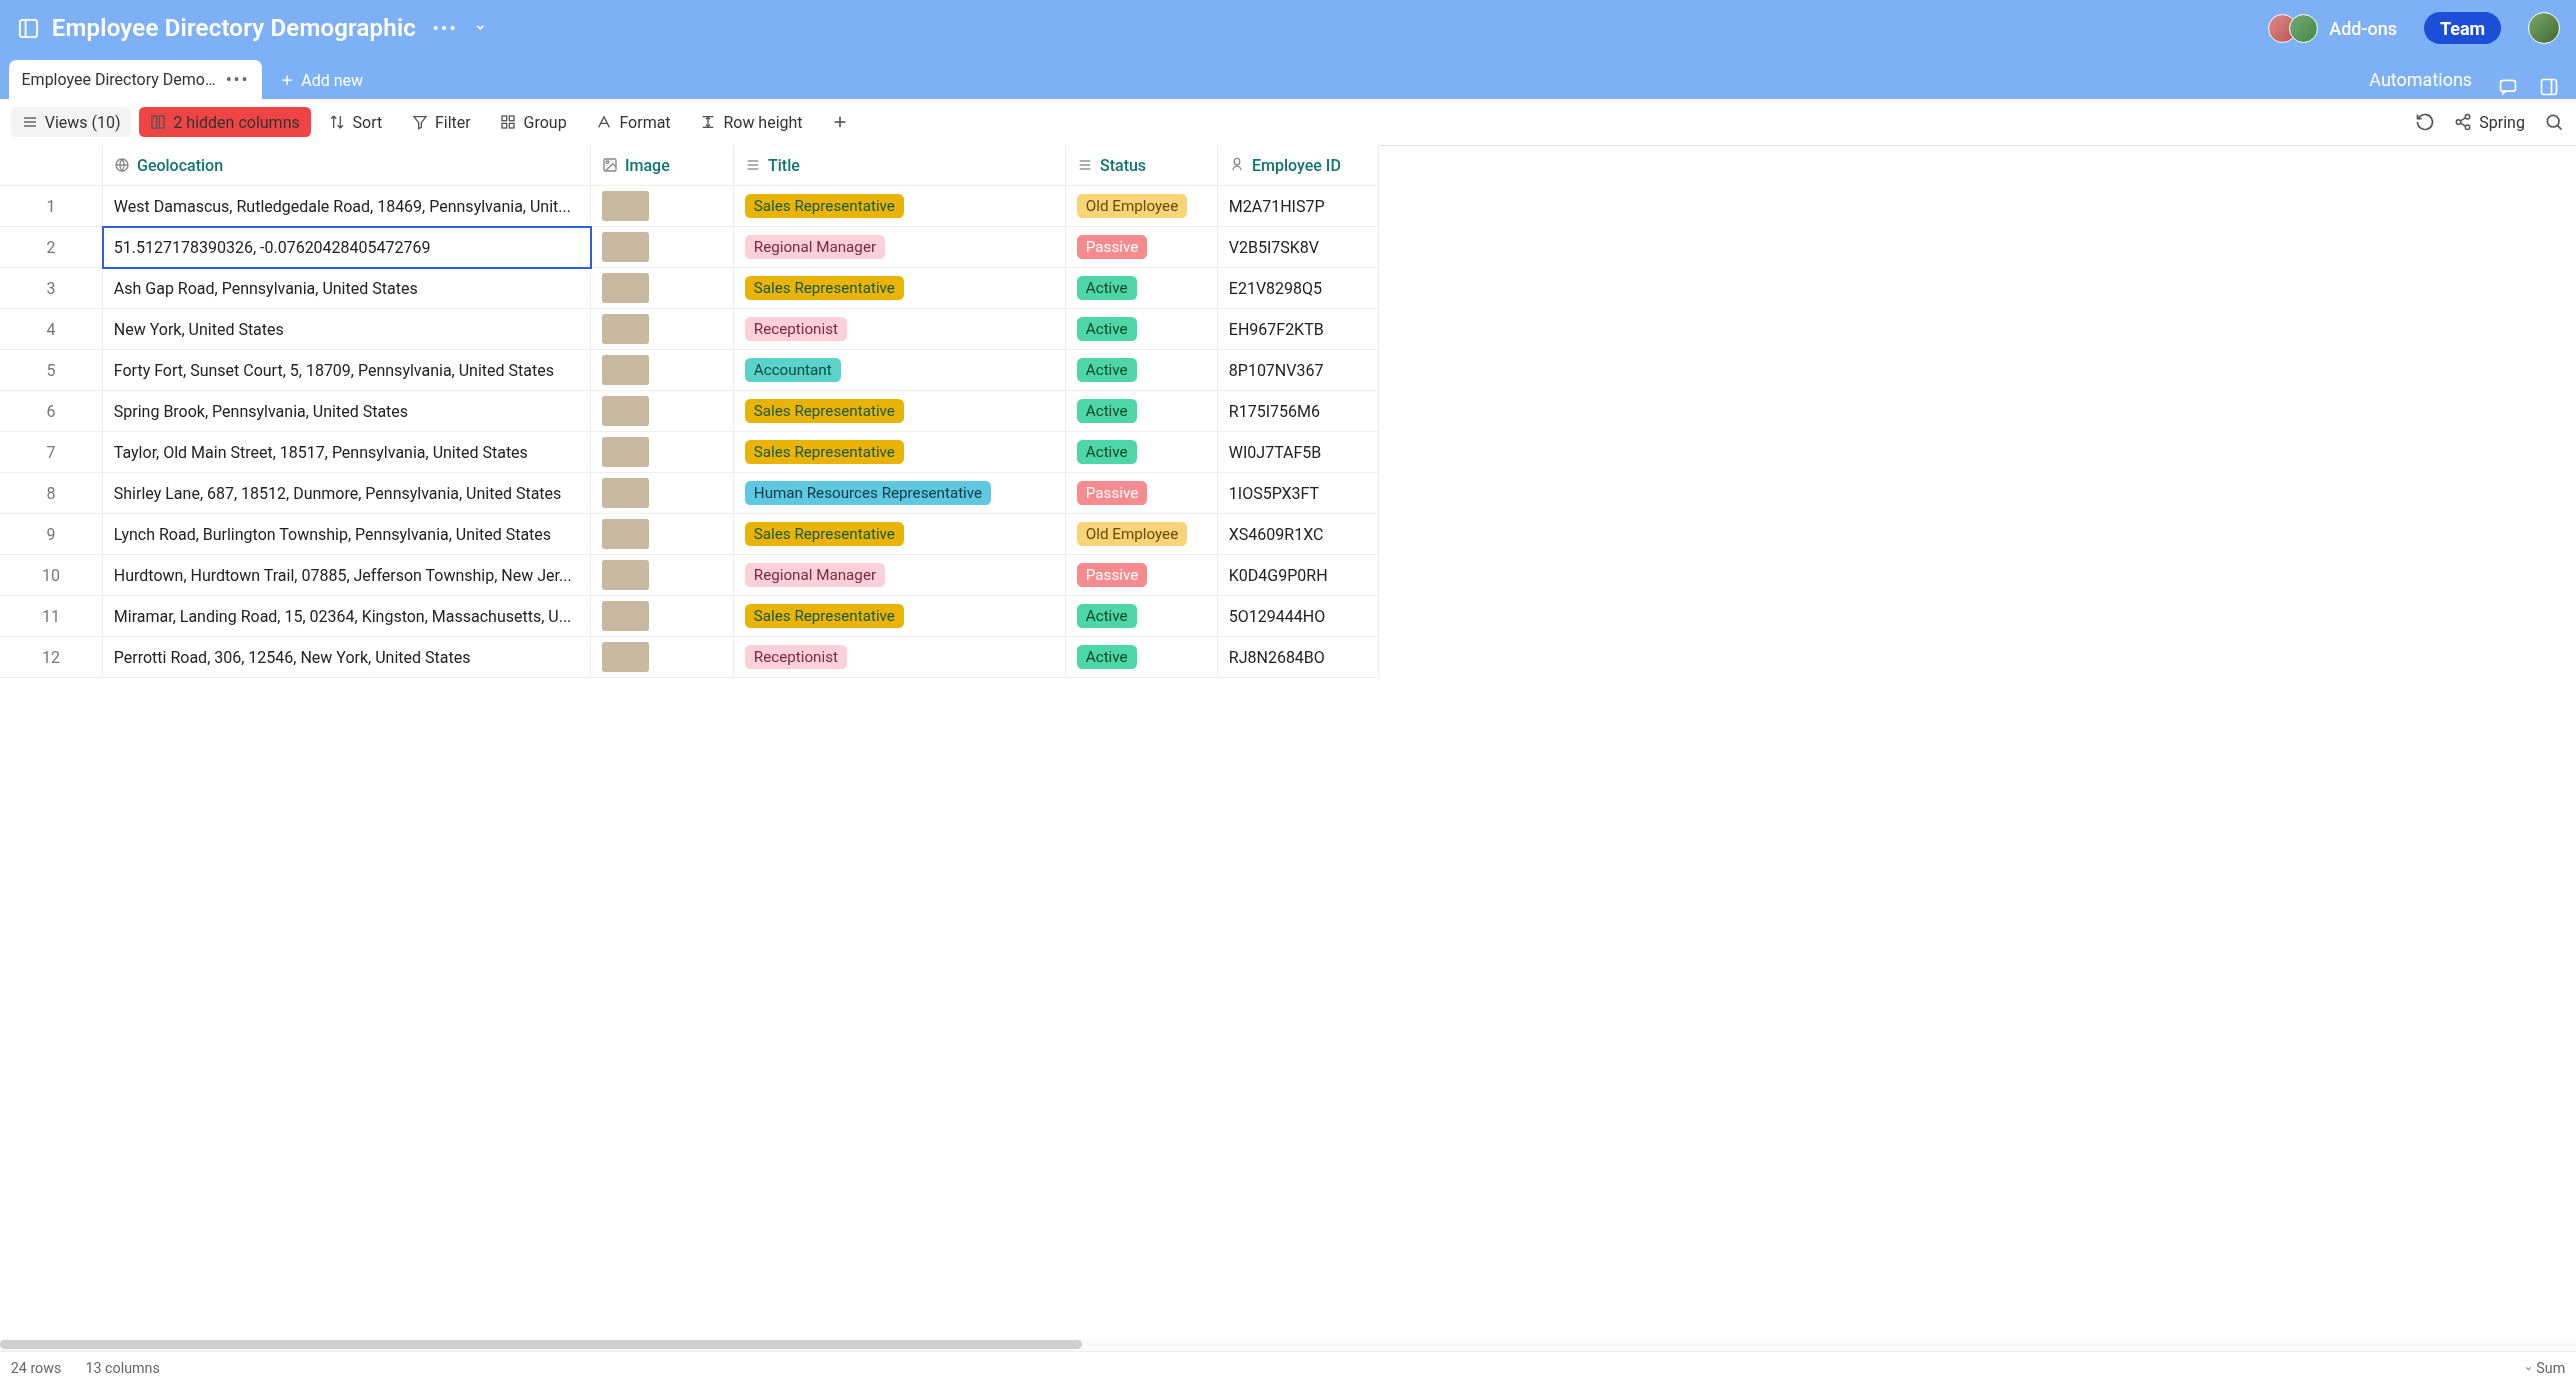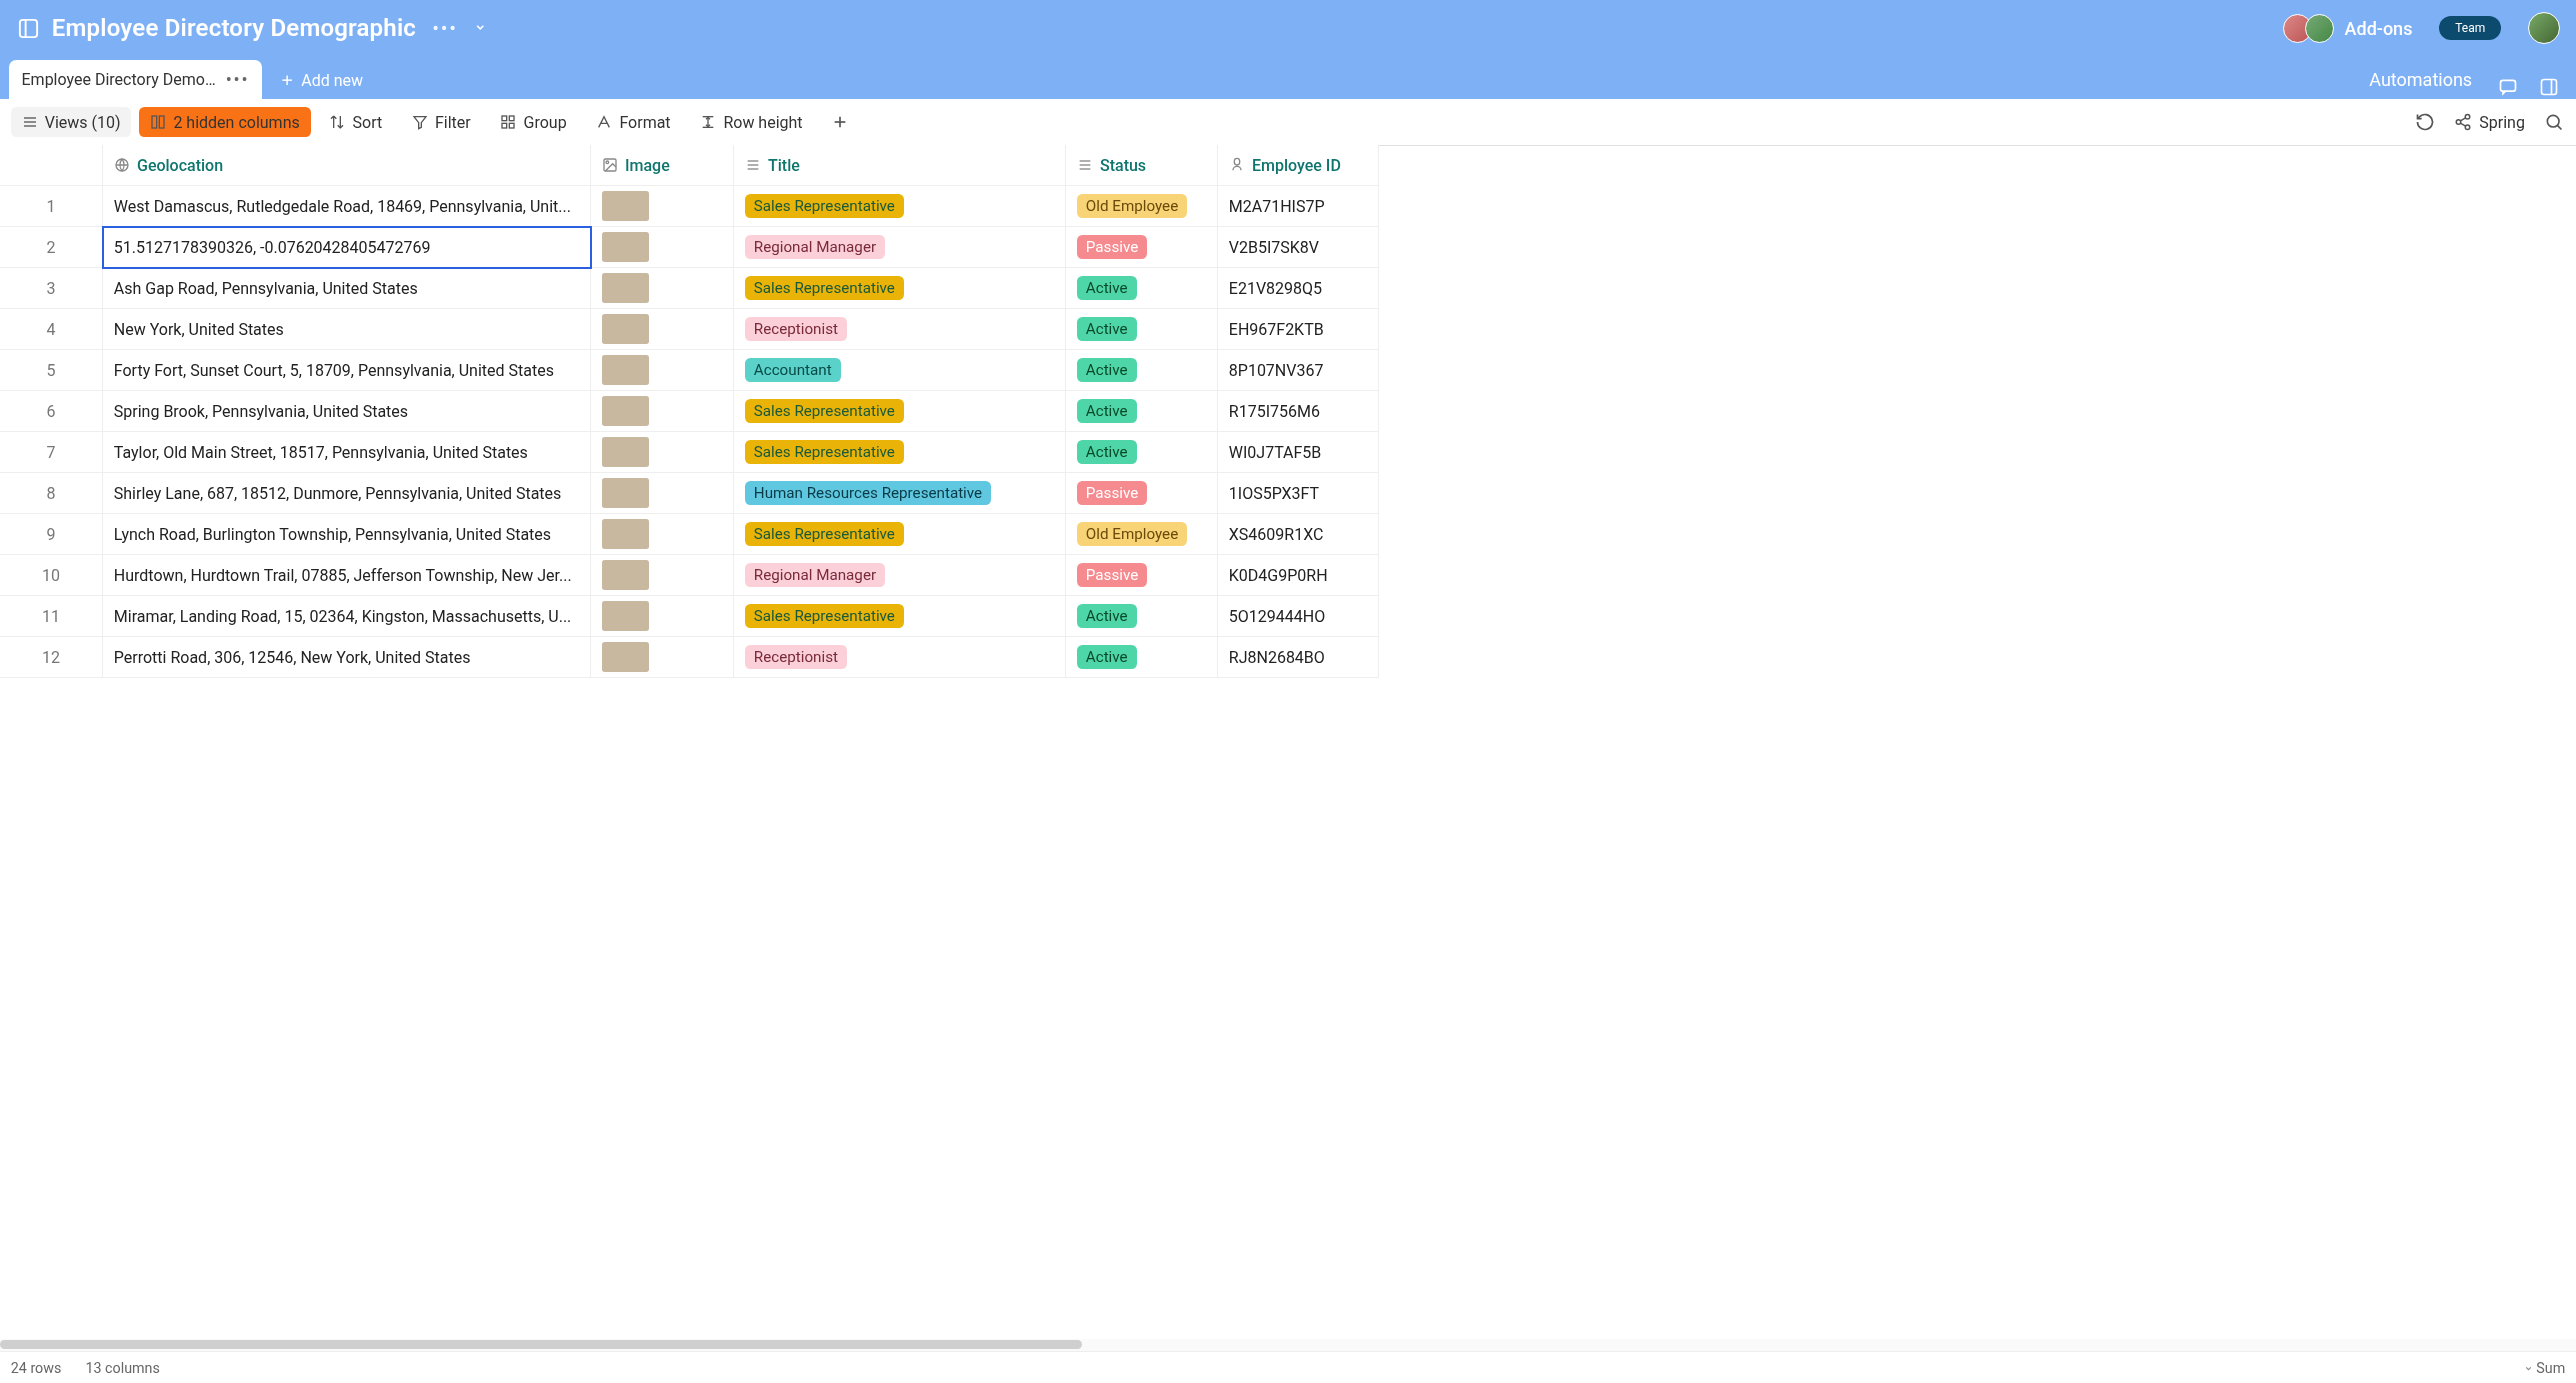--- a/index.html
+++ b/index.html
@@ -11,38 +11,38 @@
 .logo-icon{width:25px;height:25px;display:flex;align-items:center;justify-content:center}
 .topbar .title{font-size:24px;font-weight:600;letter-spacing:0.2px}
 .topbar .title-actions{display:flex;align-items:center;gap:16px;margin-left:5.4px}
 .dots-h{font-size:20px;line-height:1;letter-spacing:1.8px;opacity:.9}
 .topbar .spacer{flex:1}
 .avatars{display:flex}
 .avatar{width:29px;height:29px;border-radius:50%;background:#fff;display:inline-block;margin-left:-7.2px;border:1.8px solid #fff;overflow:hidden}
 .avatar.a1{background:linear-gradient(135deg,#d88,#b55)}
 .avatar.a2{background:linear-gradient(135deg,#7a7,#484)}
 .addons{font-size:18px;font-weight:500;color:#fff;margin-left:0}
-.team-btn{background:#0c4a6e;border-radius:16px;padding:5.4px 16px;font-size:12px;font-weight:400;color:#fff;margin-left:16px}
+.team-btn{background:#1d4ed8;border-radius:16px;padding:5.4px 16px;font-size:18px;font-weight:700;color:#fff;margin-left:16px}
 .profile-avatar{width:32px;height:32px;border-radius:50%;margin-left:16px;border:1.8px solid #fff;background:linear-gradient(135deg,#7a6,#463)}
 
 
 .tabbar{background:#7eb0f5;height:43px;display:flex;align-items:flex-end;padding:0 9px;gap:5.4px;color:#fff}
 .tab{background:#fff;color:#333;border-radius:7.2px 7.2px 0 0;padding:9px 12.5px;display:flex;align-items:center;gap:7.2px;font-size:16px;max-width:269px}
 .tab .tab-name{white-space:nowrap;overflow:hidden;text-overflow:ellipsis;max-width:197px}
 .tab .tab-dots{font-size:18px;letter-spacing:1.8px;color:#666}
 .addnew{display:flex;align-items:center;gap:7.2px;padding:9px 12.5px;font-size:16px;color:#fff}
 .tabbar .spacer{flex:1}
 .automations{font-size:18px;padding:9px 12.5px}
 .tabbar-icon{width:25px;height:25px;display:flex;align-items:center;justify-content:center;margin:0 5.4px}
 
 
 .toolbar{height:47px;border-bottom:0.9px solid #e0e0e0;display:flex;align-items:center;padding:0 10.8px;gap:8px;font-size:16px;color:#333}
 .tb-btn{display:flex;align-items:center;gap:7.2px;padding:5.4px 10.8px;border-radius:5.4px;cursor:pointer}
 .tb-btn.views{background:#f3f3f3}
-.tb-btn.hidden-cols{background:#f97316}
+.tb-btn.hidden-cols{background:#ef4444}
 .tb-btn svg{flex-shrink:0}
 .toolbar .spacer{flex:1}
 .tb-icon{width:21.5px;height:21.5px;display:flex;align-items:center;justify-content:center;cursor:pointer}
 
 
 .grid-wrap{position:absolute;top:145px;left:0;right:0;bottom:32px;overflow:hidden}
 .grid{display:grid;grid-template-columns:103px 488px 143px 332px 152px 161px;font-size:16px}
 .gh,.gc{border-right:0.9px solid #eee;border-bottom:0.9px solid #eee;padding:0 10.8px;display:flex;align-items:center;height:41px;background:#fff;white-space:nowrap;overflow:hidden;text-overflow:ellipsis}
 .gh{color:#0f766e;font-weight:500;gap:7.2px;position:sticky;top:0}
 .gc.rownum{justify-content:center;color:#777}

